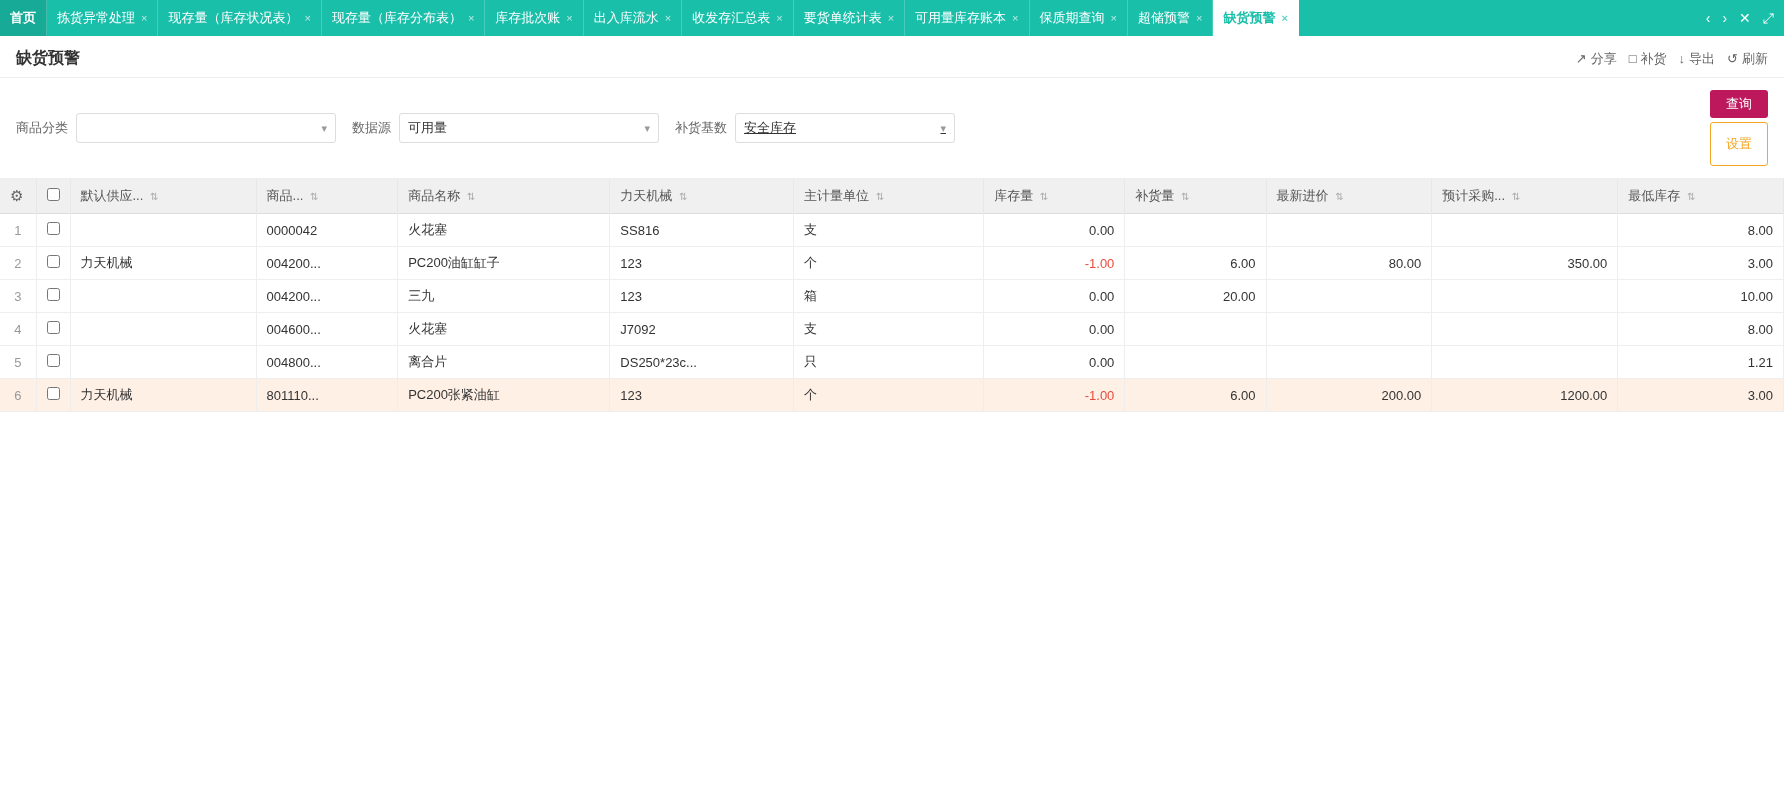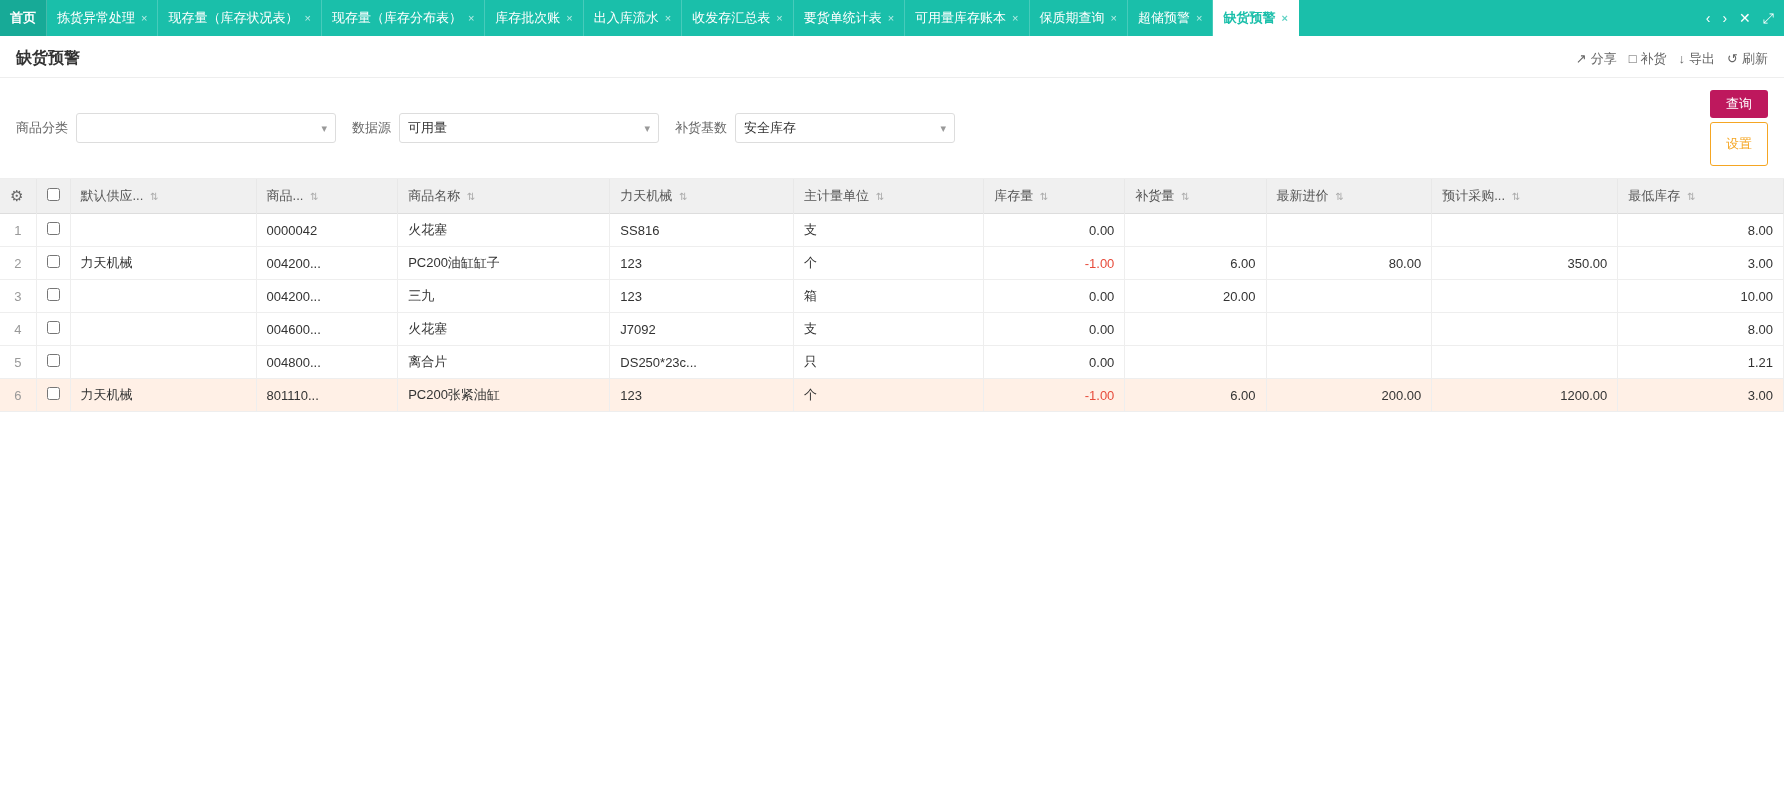--- a/index.html
+++ b/index.html
@@ -285,21 +285,21 @@
     <div class="filter-group">
       <span class="filter-label">数据源</span>
       <div class="filter-select" style="min-width:260px;">
         <span>可用量</span>
         <span class="chevron">▾</span>
       </div>
     </div>
 
     <div class="filter-group">
       <span class="filter-label">补货基数</span>
-      <div class="filter-select" style="min-width:220px;">
+      <div class="filter-select" style="min-width:220px;text-decoration:underline;">
         <span>安全库存</span>
         <span class="chevron">▾</span>
       </div>
     </div>
 
     <div class="filter-actions">
       <button class="btn-query">查询</button>
       <button class="btn-settings">设置</button>
     </div>
   </div>

